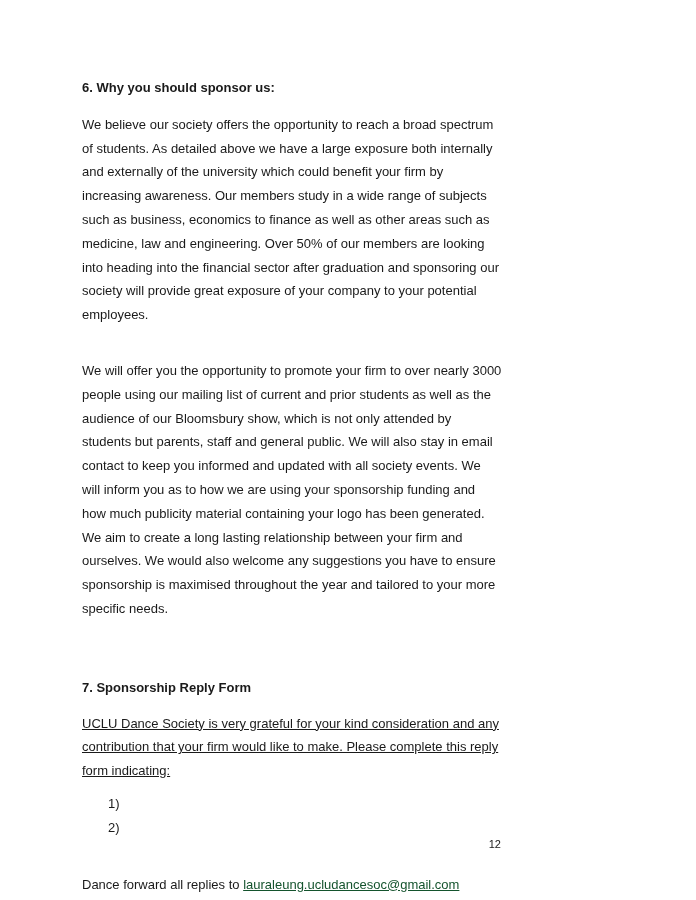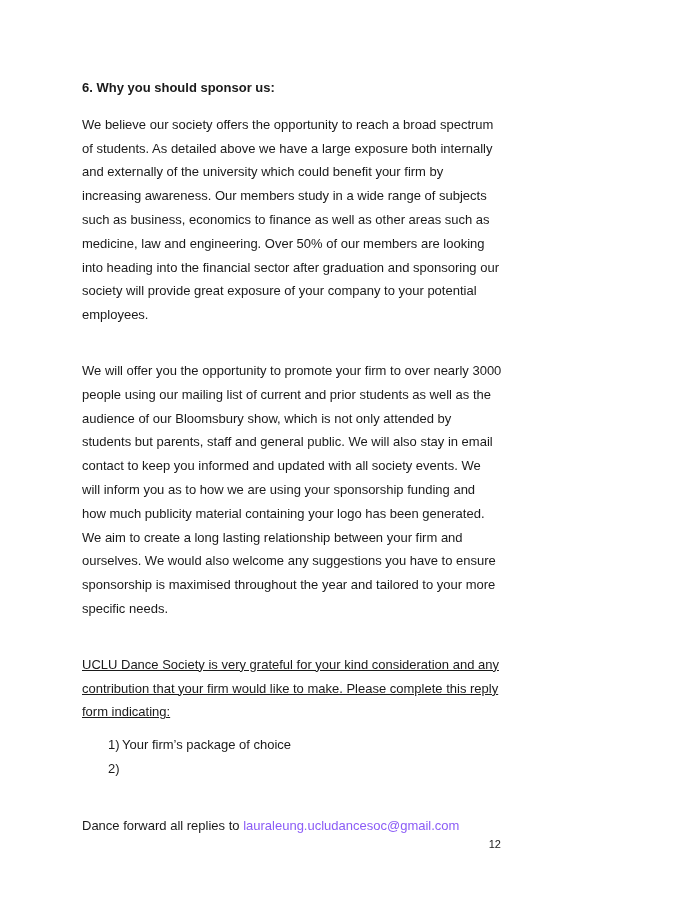--- a/index.html
+++ b/index.html
@@ -24,21 +24,21 @@
     font-weight: bold;
     margin: 0 0 13px 0;
   }
   .heading.h7 {
     margin-bottom: 12px;
   }
   p.para {
     margin: 0 0 32px 0;
   }
   p.para.gap-lg {
-    margin-bottom: 32px;
+    margin-bottom: 55px;
   }
   p.intro {
     margin: 0 0 9px 0;
     text-decoration: underline;
   }
   ol.reply-list {
     list-style: none;
     margin: 0 0 33px 0;
     padding: 0;
   }
@@ -47,21 +47,22 @@
     padding-left: 26px;
   }
   ol.reply-list .num {
     flex: none;
     width: 14px;
   }
   .forward-line {
     margin: 0;
   }
   a.email-link {
-    color: #8b5cf6;
+    color: #14532d;
+    text-decoration: underline;
     cursor: pointer;
   }
   .page-number {
     position: absolute;
     top: 836px;
     right: 83px;
     font-size: 11px;
     line-height: 16px;
     color: #1a1a1a;
   }
@@ -70,27 +71,27 @@
 <body>
 
 <div class="page">
 
   <div class="heading">6. Why you should sponsor us:</div>
 
   <p class="para">We believe our society offers the opportunity to reach a broad spectrum of students. As detailed above we have a large exposure both internally and externally of the university which could benefit your firm by increasing awareness. Our members study in a wide range of subjects such as business, economics to finance as well as other areas such as medicine, law and engineering. Over 50% of our members are looking into heading into the financial sector after graduation and sponsoring our society will provide great exposure of your company to your potential employees.</p>
 
   <p class="para gap-lg">We will offer you the opportunity to promote your firm to over nearly 3000 people using our mailing list of current and prior students as well as the audience of our Bloomsbury show, which is not only attended by students but parents, staff and general public.  We will also stay in email contact to keep you informed and updated with all society events. We will inform you as to how we are using your sponsorship funding and how much publicity material containing your logo has been generated. We aim to create a long lasting relationship between your firm and ourselves. We would also welcome any suggestions you have to ensure sponsorship is maximised throughout the year and tailored to your more specific needs.</p>
 
+  <div class="heading h7">7. Sponsorship Reply Form</div>
 
   <p class="intro">UCLU Dance Society is very grateful for your kind consideration and any contribution that your firm would like to make. Please complete this reply form indicating:</p>
 
   <ol class="reply-list">
     <li>
       <span class="num">1)</span>
-      <span>Your firm’s package of choice</span>
     </li>
     <li>
       <span class="num">2)</span>
     </li>
   </ol>
 
   <p class="forward-line">
     <span>Dance forward all replies to </span><a class="email-link">lauraleung.ucludancesoc@gmail.com</a>
   </p>
 

